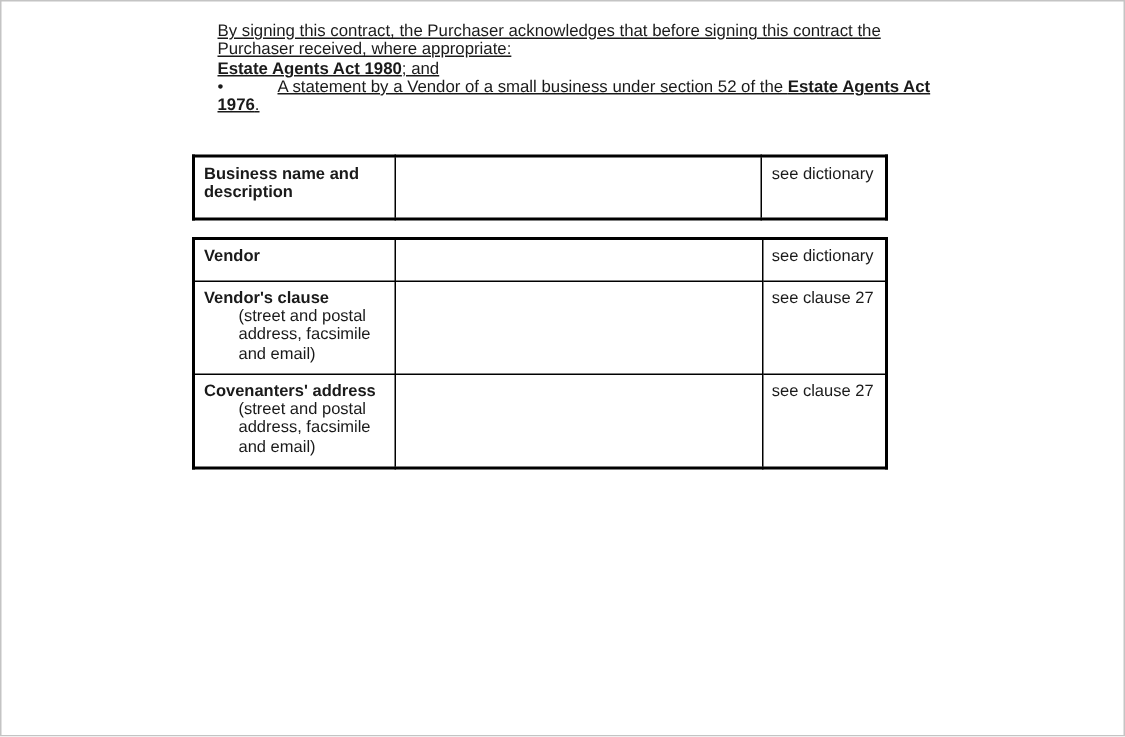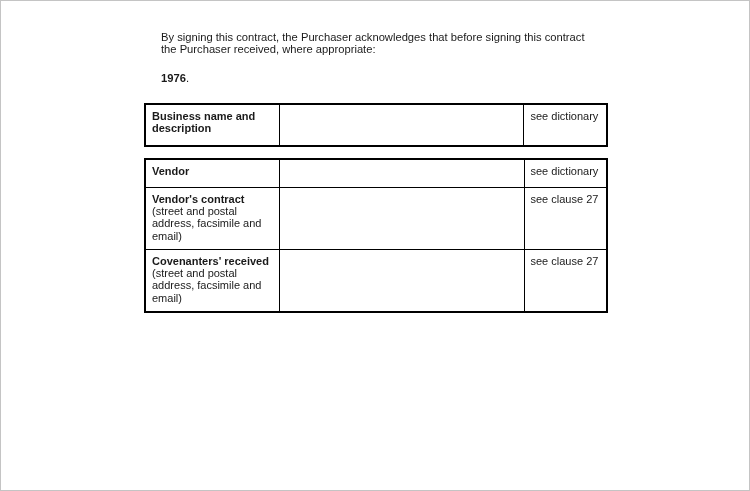--- a/index.html
+++ b/index.html
@@ -10,53 +10,55 @@
       color: #1a1a1a;
     }
     .frame {
       position: absolute; left: 0; top: 0; width: 748px; height: 489px;
       border: 1px solid #c4c4c4;
     }
     .intro {
       position: absolute; left: 145px; top: 15px; width: 470px;
       font-size: 11.2px; line-height: 12.3px;
     }
-    .intro p { margin: 16px; }
+    .intro p { margin: 0; text-decoration: underline; }
     .bullet-line { white-space: nowrap; }
     .bullet { display: inline-block; width: 40px; }
     .intro b { font-weight: bold; }
 
     table.doc {
-      position: absolute; left: 144px;
+      position: absolute; left: 128px;
       border-collapse: collapse;
       font-size: 11px; line-height: 12.4px;
     }
     table.doc td {
       border: 1px solid #000;
       vertical-align: top;
       padding: 5px 6px 4px 6px;
       box-sizing: border-box;
     }
     table.doc { border: 2px solid #000; }
     td.c1 { width: 135px; }
     td.c2 { width: 245px; }
     td.c3 { width: 83px; white-space: nowrap; }
     .lbl { font-weight: bold; display: block; }
-    .sub { display: block; }
+    .sub { display: block; margin-left: 23px; }
     #t1 { top: 103px; width: 464px; }
     #t1 tr { height: 42px; }
     #t2 { top: 158px; width: 464px; }
   </style>
 </head>
 <body>
 
 <div class="frame"></div>
 
 <div class="intro">
   <p>By signing this contract, the Purchaser acknowledges that before signing this contract the Purchaser received, where appropriate:</p>
+  <p><b>Estate Agents Act 1980</b><span>; and</span></p>
+  <p class="bullet-line"><span class="bullet">•</span><span>A statement by a Vendor of a small business under section 52 of the </span><b>Estate Agents Act</b></p>
   <p><b>1976</b><span>.</span></p>
 </div>
 
 <table class="doc" id="t1">
   <tbody>
       <tr>
     <td class="c1">
           <span class="lbl">Business name and description</span>
         </td>
     <td class="c2"></td>
@@ -69,28 +71,28 @@
   <tbody>
       <tr style="height:28px">
     <td class="c1">
           <span class="lbl">Vendor</span>
         </td>
     <td class="c2"></td>
     <td class="c3">see dictionary</td>
   </tr>
   <tr style="height:62px">
     <td class="c1">
-          <span class="lbl">Vendor's contract</span>
+          <span class="lbl">Vendor's clause</span>
           <span class="sub">(street and postal address, facsimile and email)</span>
         </td>
     <td class="c2"></td>
     <td class="c3">see clause 27</td>
   </tr>
   <tr style="height:63px">
     <td class="c1">
-          <span class="lbl">Covenanters' received</span>
+          <span class="lbl">Covenanters' address</span>
           <span class="sub">(street and postal address, facsimile and email)</span>
         </td>
     <td class="c2"></td>
     <td class="c3">see clause 27</td>
   </tr>
 </tbody>
   </table>
 
 </body></html>

